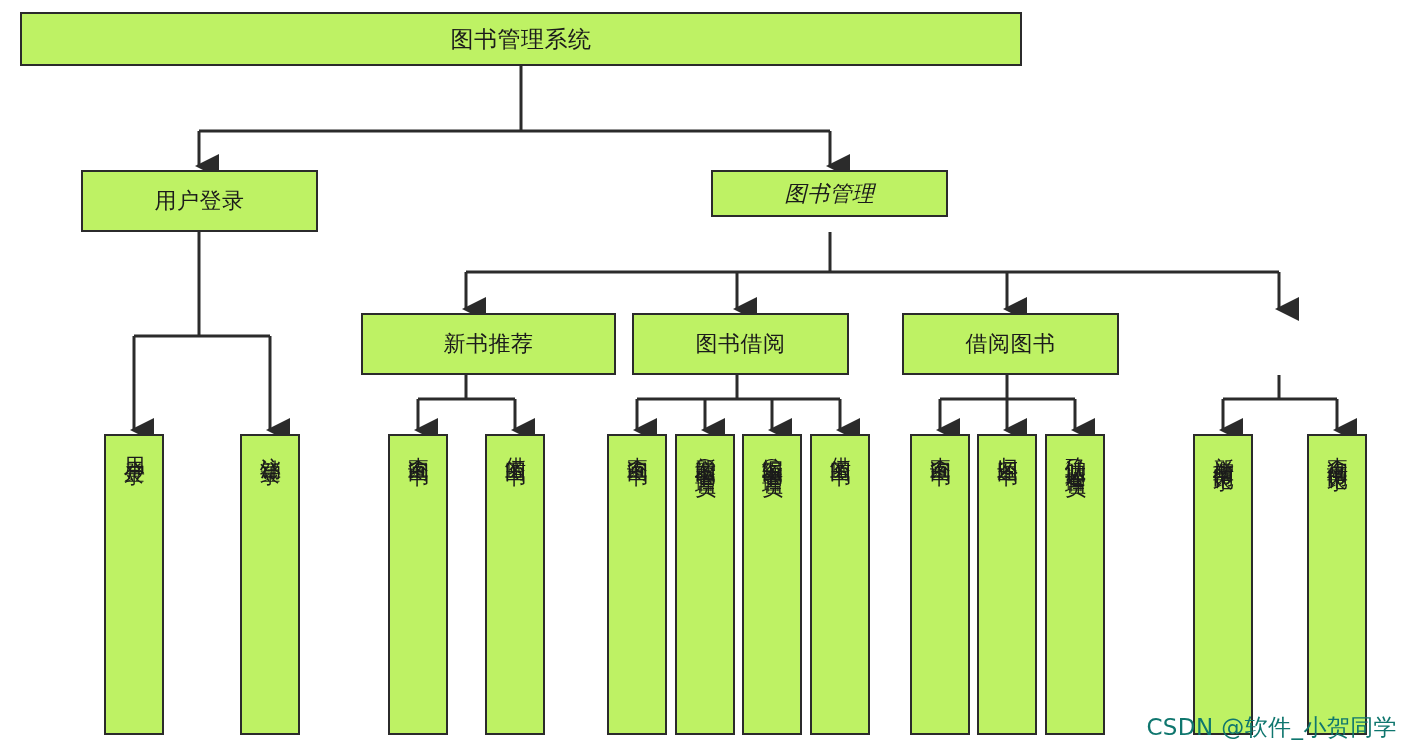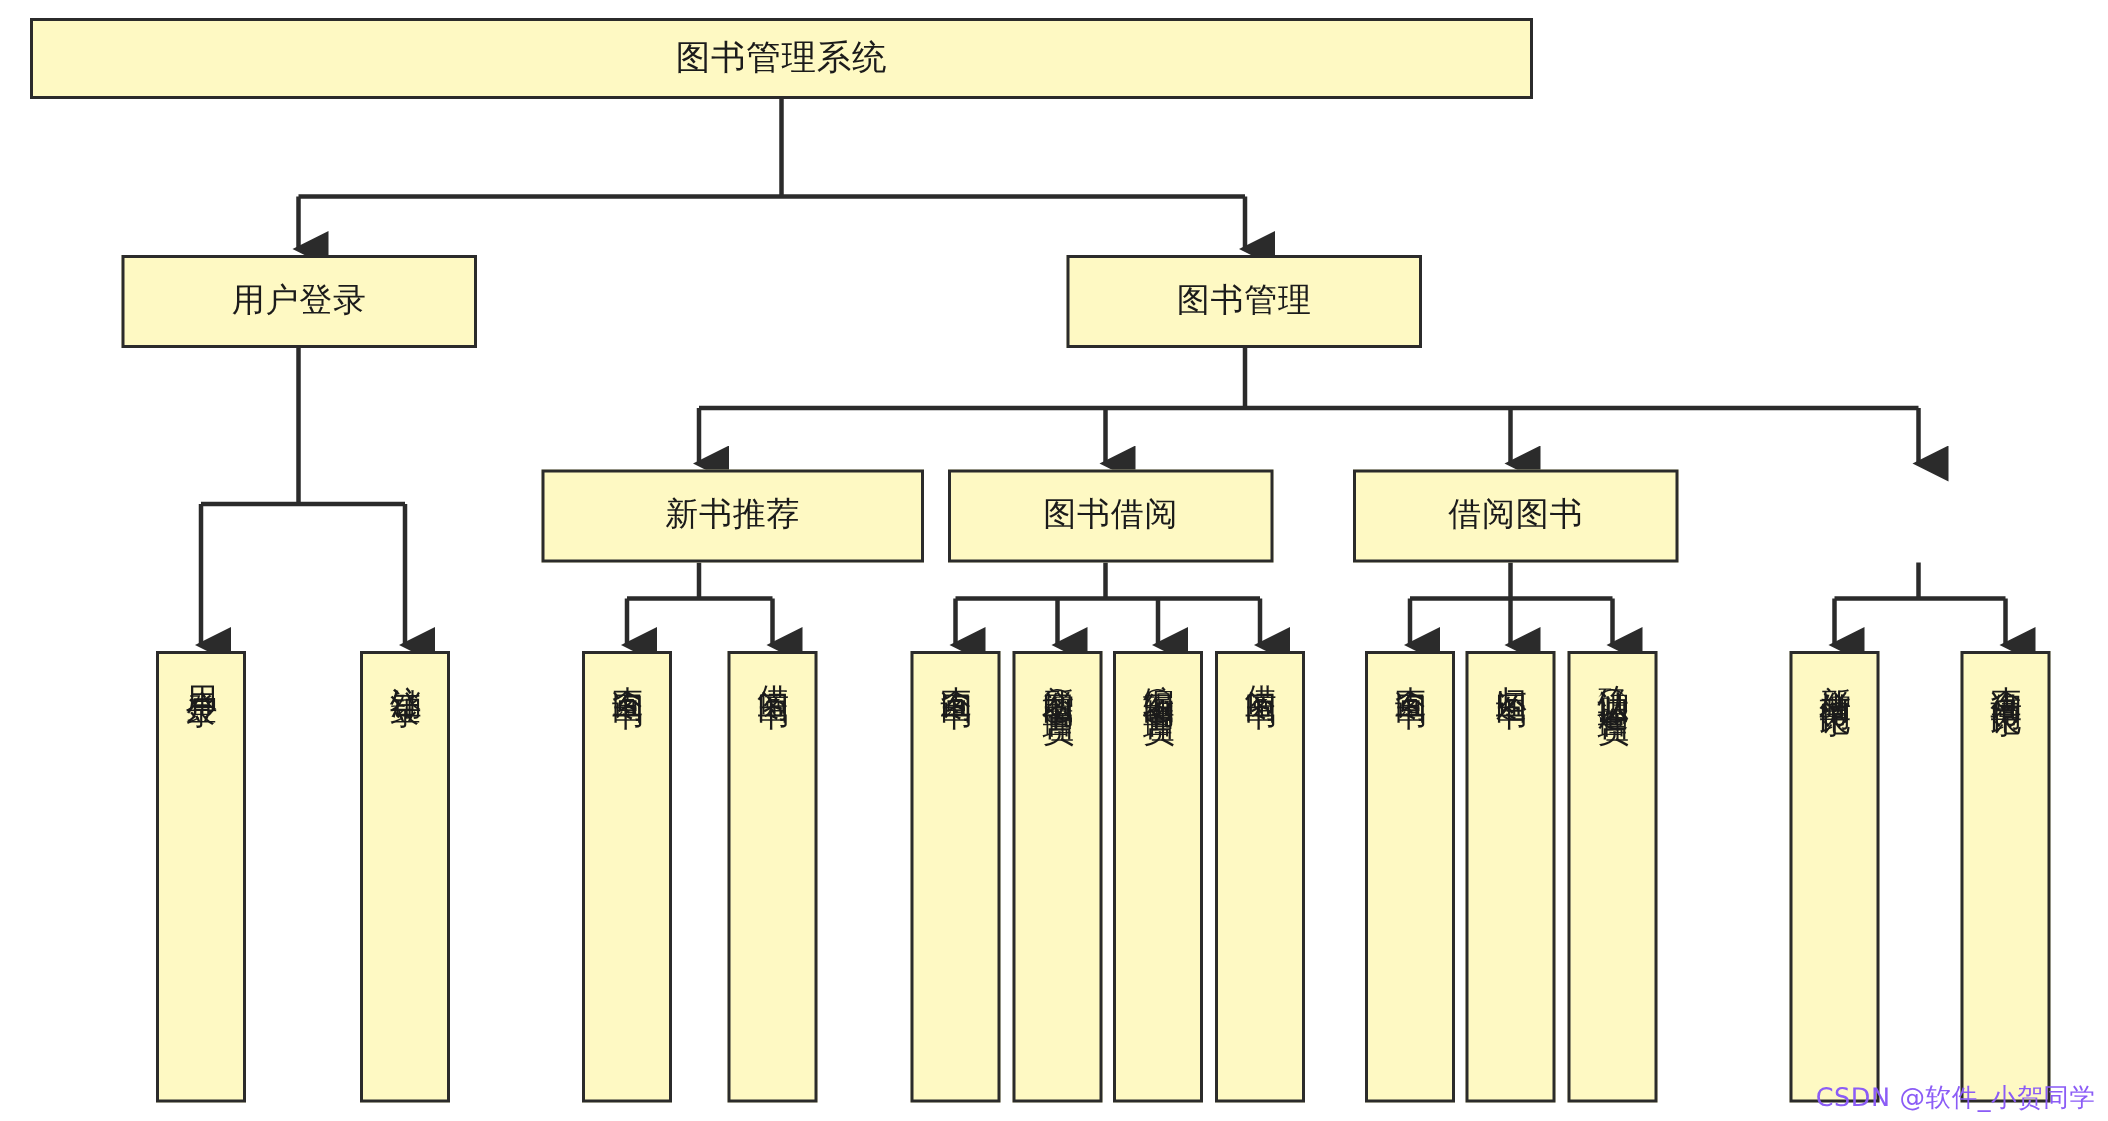--- a/index.html
+++ b/index.html
@@ -23,21 +23,21 @@
     position: absolute;
     left: 0;
     top: 0;
     width: 1405px;
     height: 747px;
     pointer-events: none;
   }
   .node {
     position: absolute;
     box-sizing: border-box;
-    background: #fef9c3;
+    background: #bef264;
     border: 2.5px solid #2b2b2b;
     display: flex;
     align-items: center;
     justify-content: center;
     z-index: 2;
   }
   .node-label {
     font-size: 22px;
     line-height: 1.15;
     letter-spacing: 0.5px;
@@ -62,22 +62,22 @@
     white-space: nowrap;
     letter-spacing: 3px;
     line-height: 1;
     text-align: left;
     height: auto;
   }
   #watermark {
     position: absolute;
     right: 8px;
     bottom: 4px;
-    font-size: 17px;
-    color: #8b5cf6;
+    font-size: 23px;
+    color: #0f766e;
     letter-spacing: 0.4px;
     z-index: 5;
     white-space: nowrap;
   }
 </style>
 </head>
 <body>
 
 <div id="diagram-root">
 
@@ -133,21 +133,21 @@
   </svg>
 
   <div class="node level-root" style="left:20px; top:12px; width:1002px; height:54px;">
     <span class="node-label">图书管理系统</span>
   </div>
 
   <div class="node level-mid" style="left:81px; top:170px; width:237px; height:62px;">
     <span class="node-label">用户登录</span>
   </div>
 
-  <div class="node level-mid" style="left:711px; top:170px; width:237px; height:62px;">
+  <div class="node level-mid" style="left:711px; top:170px; width:237px; height:47px;font-style:italic;">
     <span class="node-label">图书管理</span>
   </div>
 
   <div class="node level-mid" style="left:361px; top:313px; width:255px; height:62px;">
     <span class="node-label">新书推荐</span>
   </div>
 
   <div class="node level-mid" style="left:632px; top:313px; width:217px; height:62px;justify-content:center;">
     <span class="node-label">图书借阅</span>
   </div>

